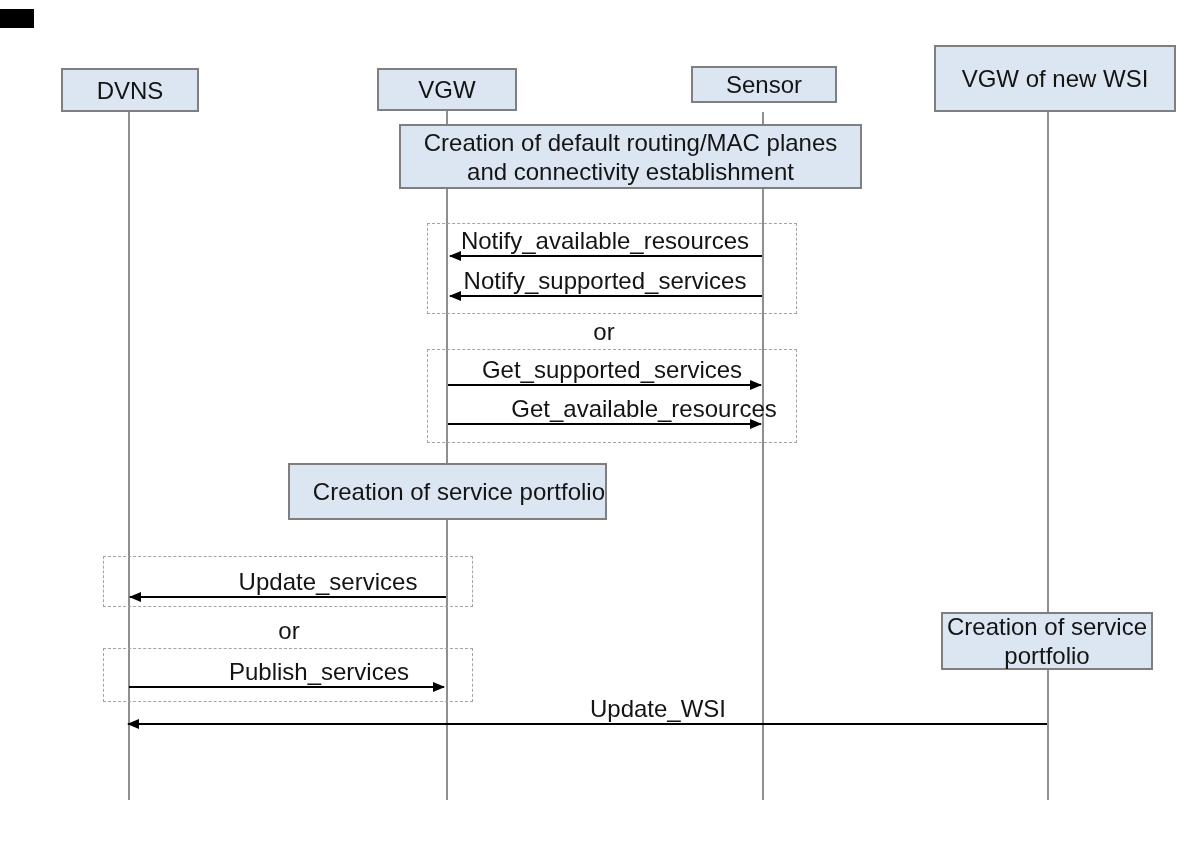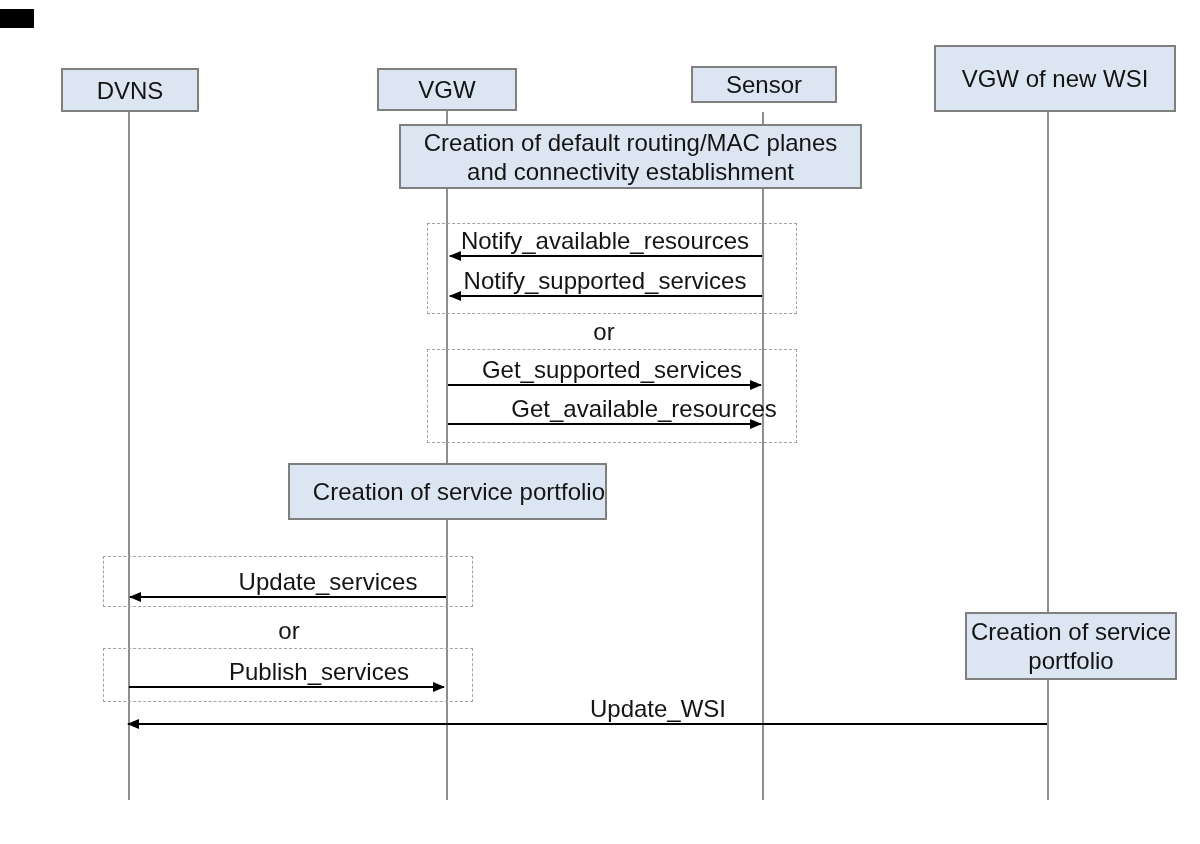--- a/index.html
+++ b/index.html
@@ -84,21 +84,21 @@
     <span>VGW of new WSI</span>
   </div>
 
   <div class="abs activity-box" style="left:380px; top:124px; width:463px; height:65px;margin-left:19px;">
     <span>Creation of default routing/MAC planes</span>
     <span>and connectivity establishment</span>
   </div>
   <div class="abs activity-box" style="left:288px; top:463px; width:319px; height:57px;align-items:flex-end;">
     <span>Creation of service portfolio</span>
   </div>
-  <div class="abs activity-box" style="left:941px; top:612px; width:212px; height:68px;margin-left:24px;">
+  <div class="abs activity-box" style="left:941px; top:612px; width:212px; height:58px;">
     <span>Creation of service</span>
     <span>portfolio</span>
   </div>
 
   <svg class="arrow-layer" viewBox="0 0 1200 844">
     <defs>
       <marker id="ah" markerWidth="13" markerHeight="11" refX="11" refY="5" orient="auto" markerUnits="userSpaceOnUse">
         <path d="M0,0 L12,5 L0,10 z" fill="#000000"></path>
       </marker>
     </defs>

